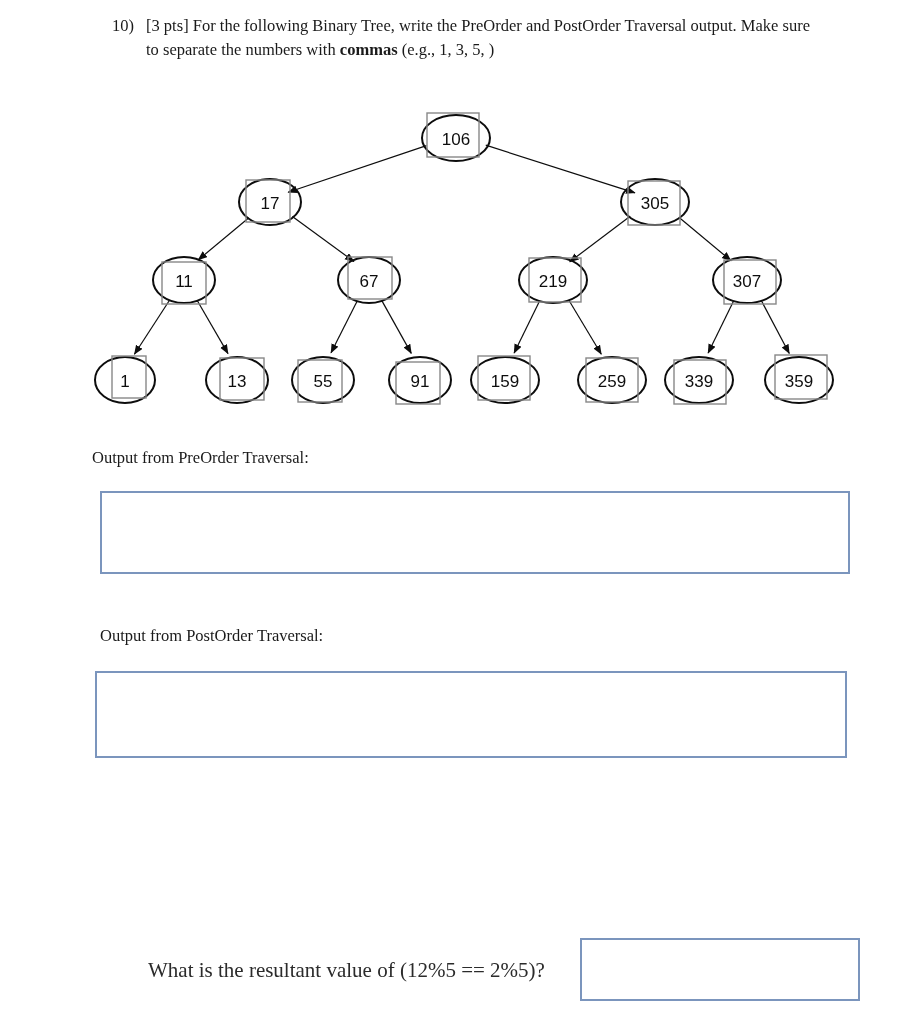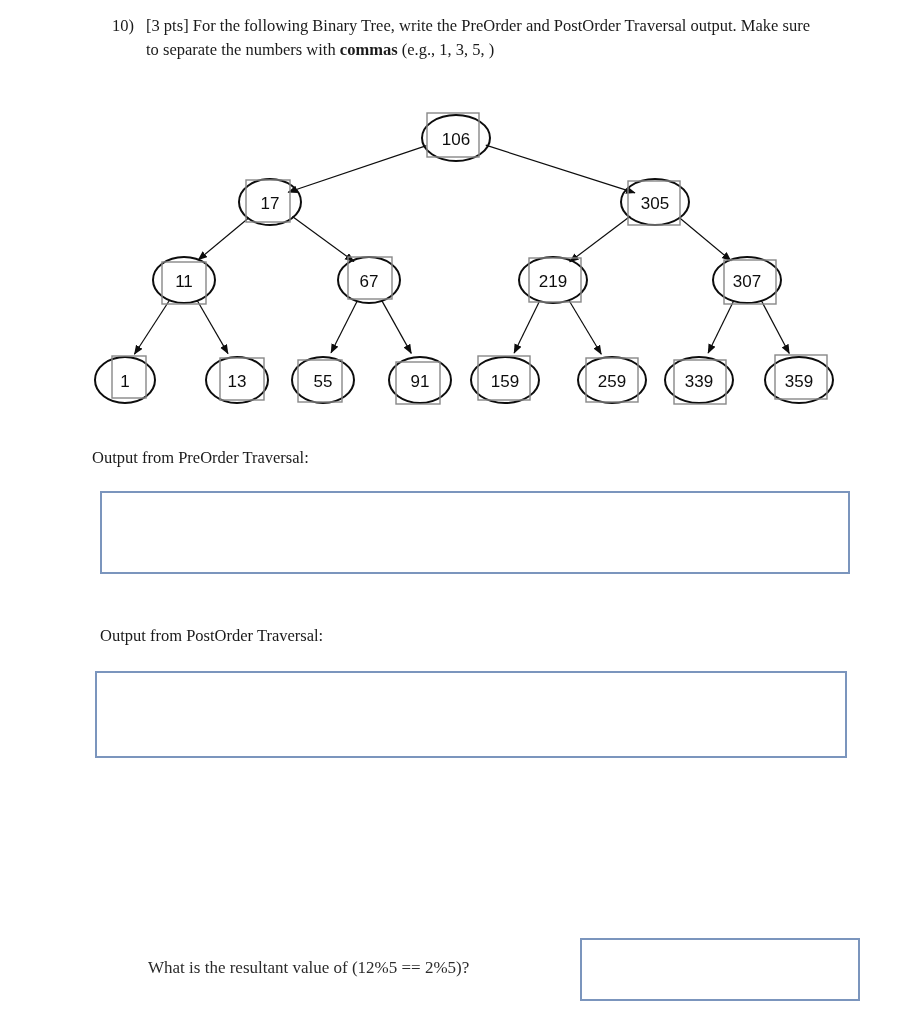--- a/index.html
+++ b/index.html
@@ -81,21 +81,21 @@
     font-weight: bold;
     font-size: 16.5px;
   }
   .q11-title { margin: 0 0 16px 0; }
   .q11-note { margin: 0; line-height: 1.45; }
 
   .q11-question {
     position: absolute;
     left: 148px;
     top: 958px;
-    font-size: 17px;
+    font-size: 21px;
     color: #2b2b2b;
     white-space: nowrap;
   }
 </style>
 </head>
 <body>
 
 <div class="q10-header">
   <span class="q10-num">10)</span>
   <span class="q10-body"><span>[3 pts] For the following Binary Tree, write the PreOrder and PostOrder Traversal output. Make sure to separate the numbers with </span><span class="bold-inline">commas</span><span> (e.g., 1, 3, 5, )</span></span>

